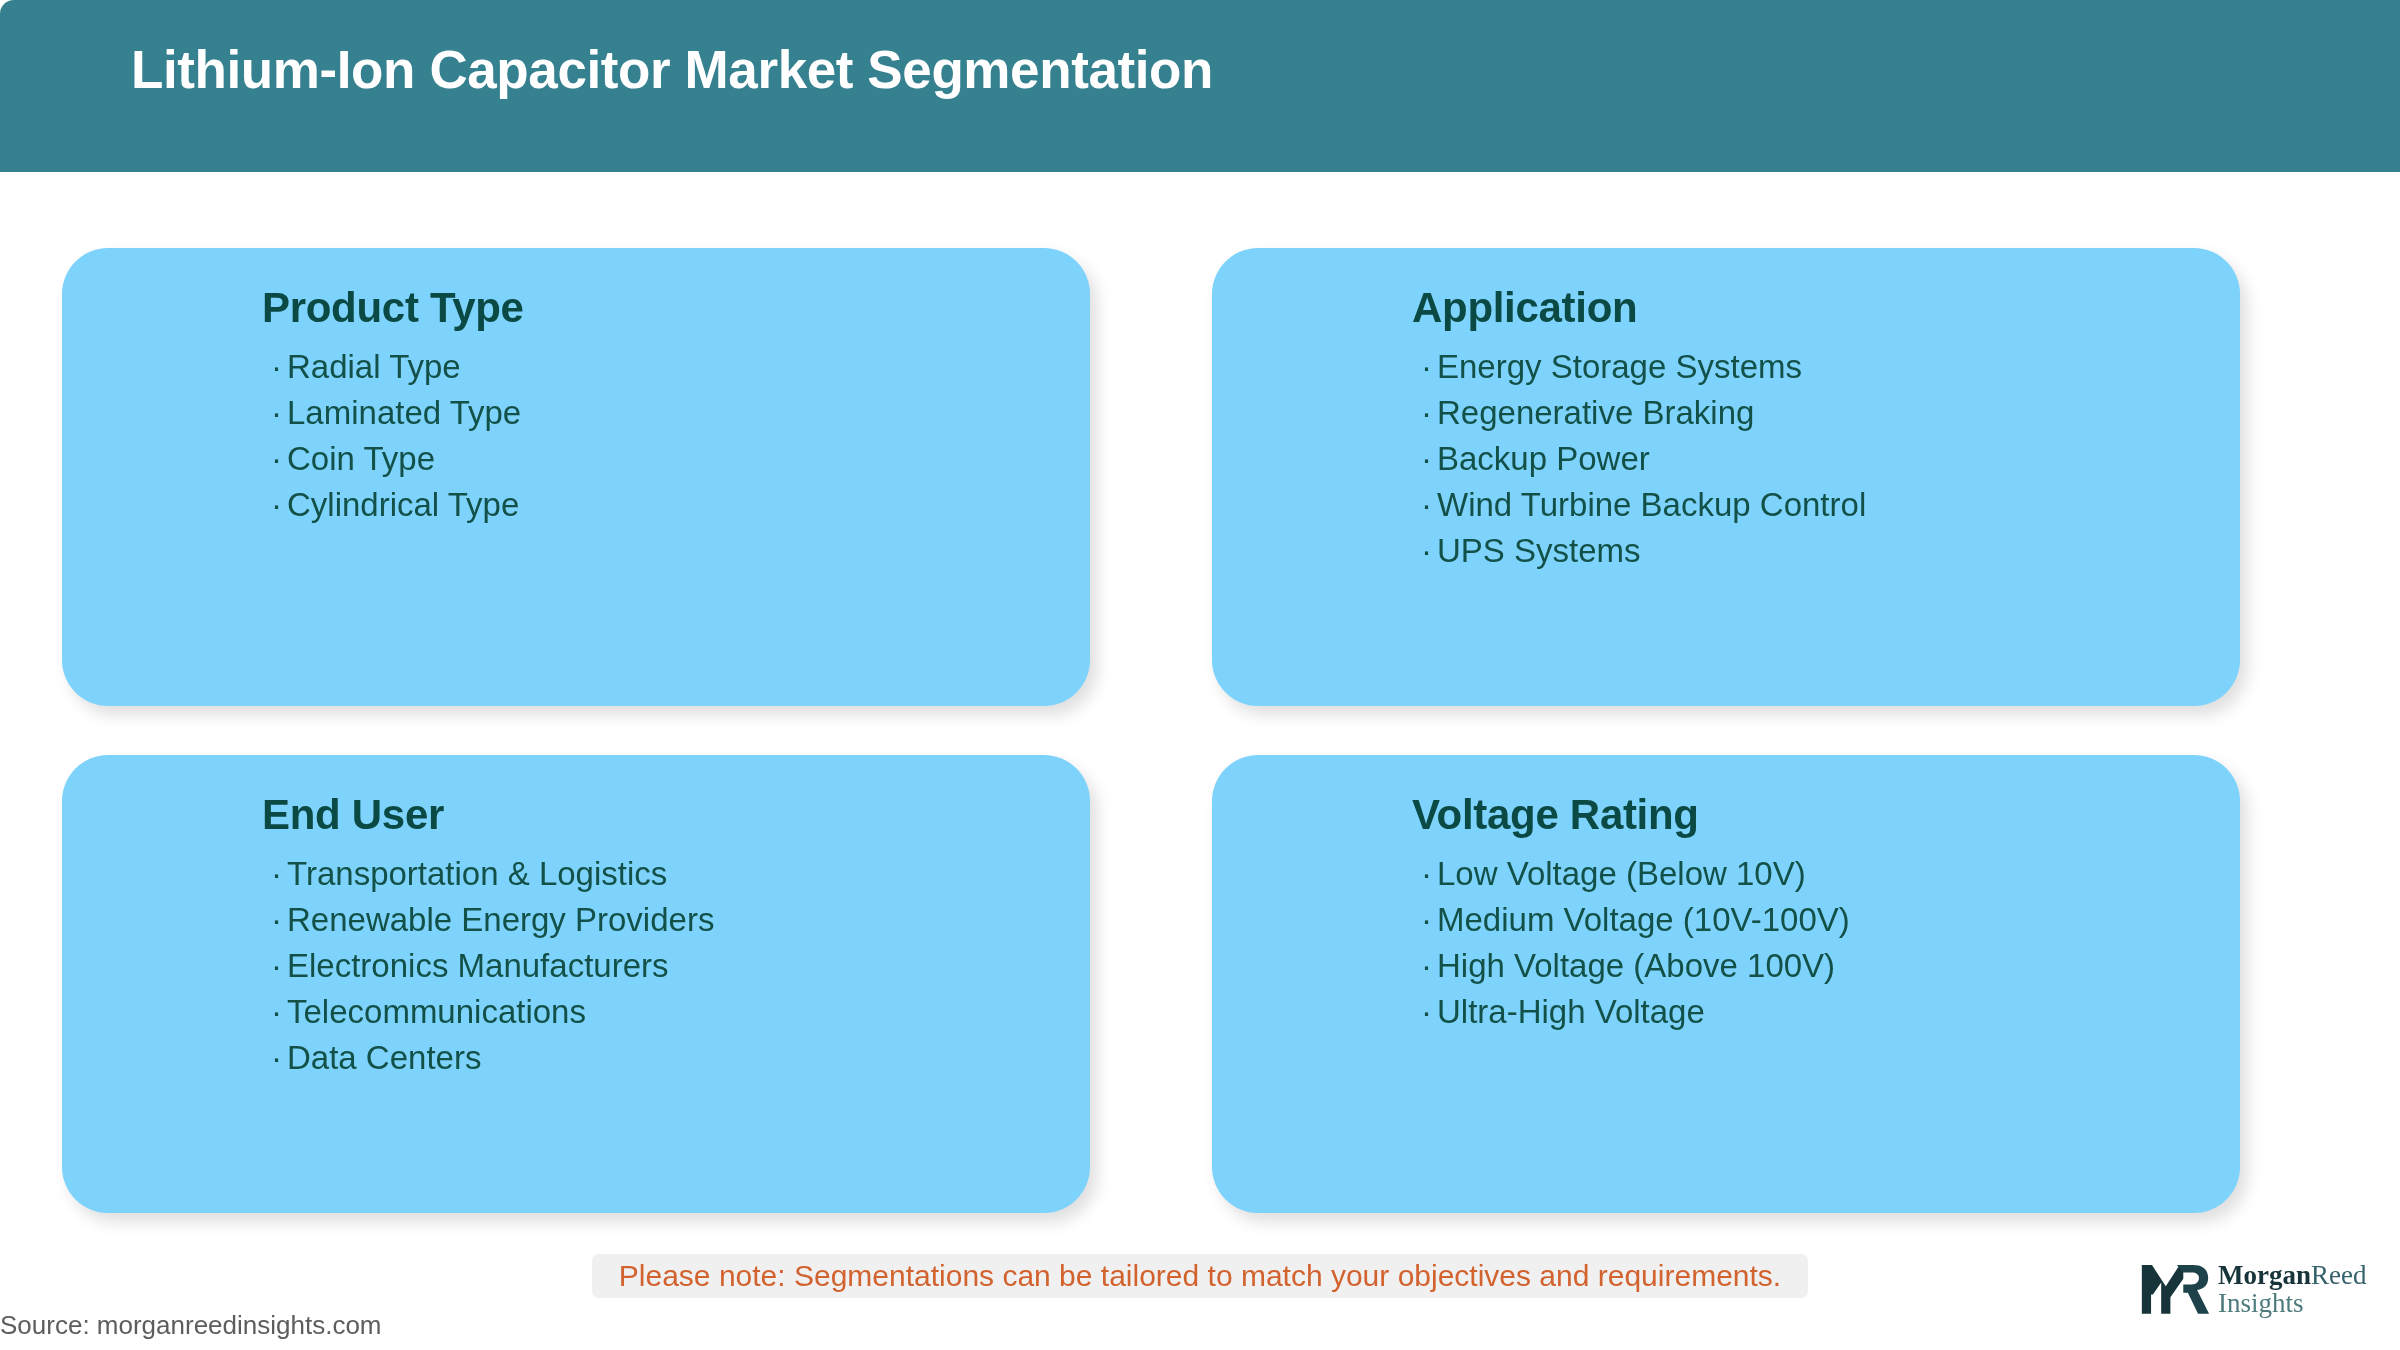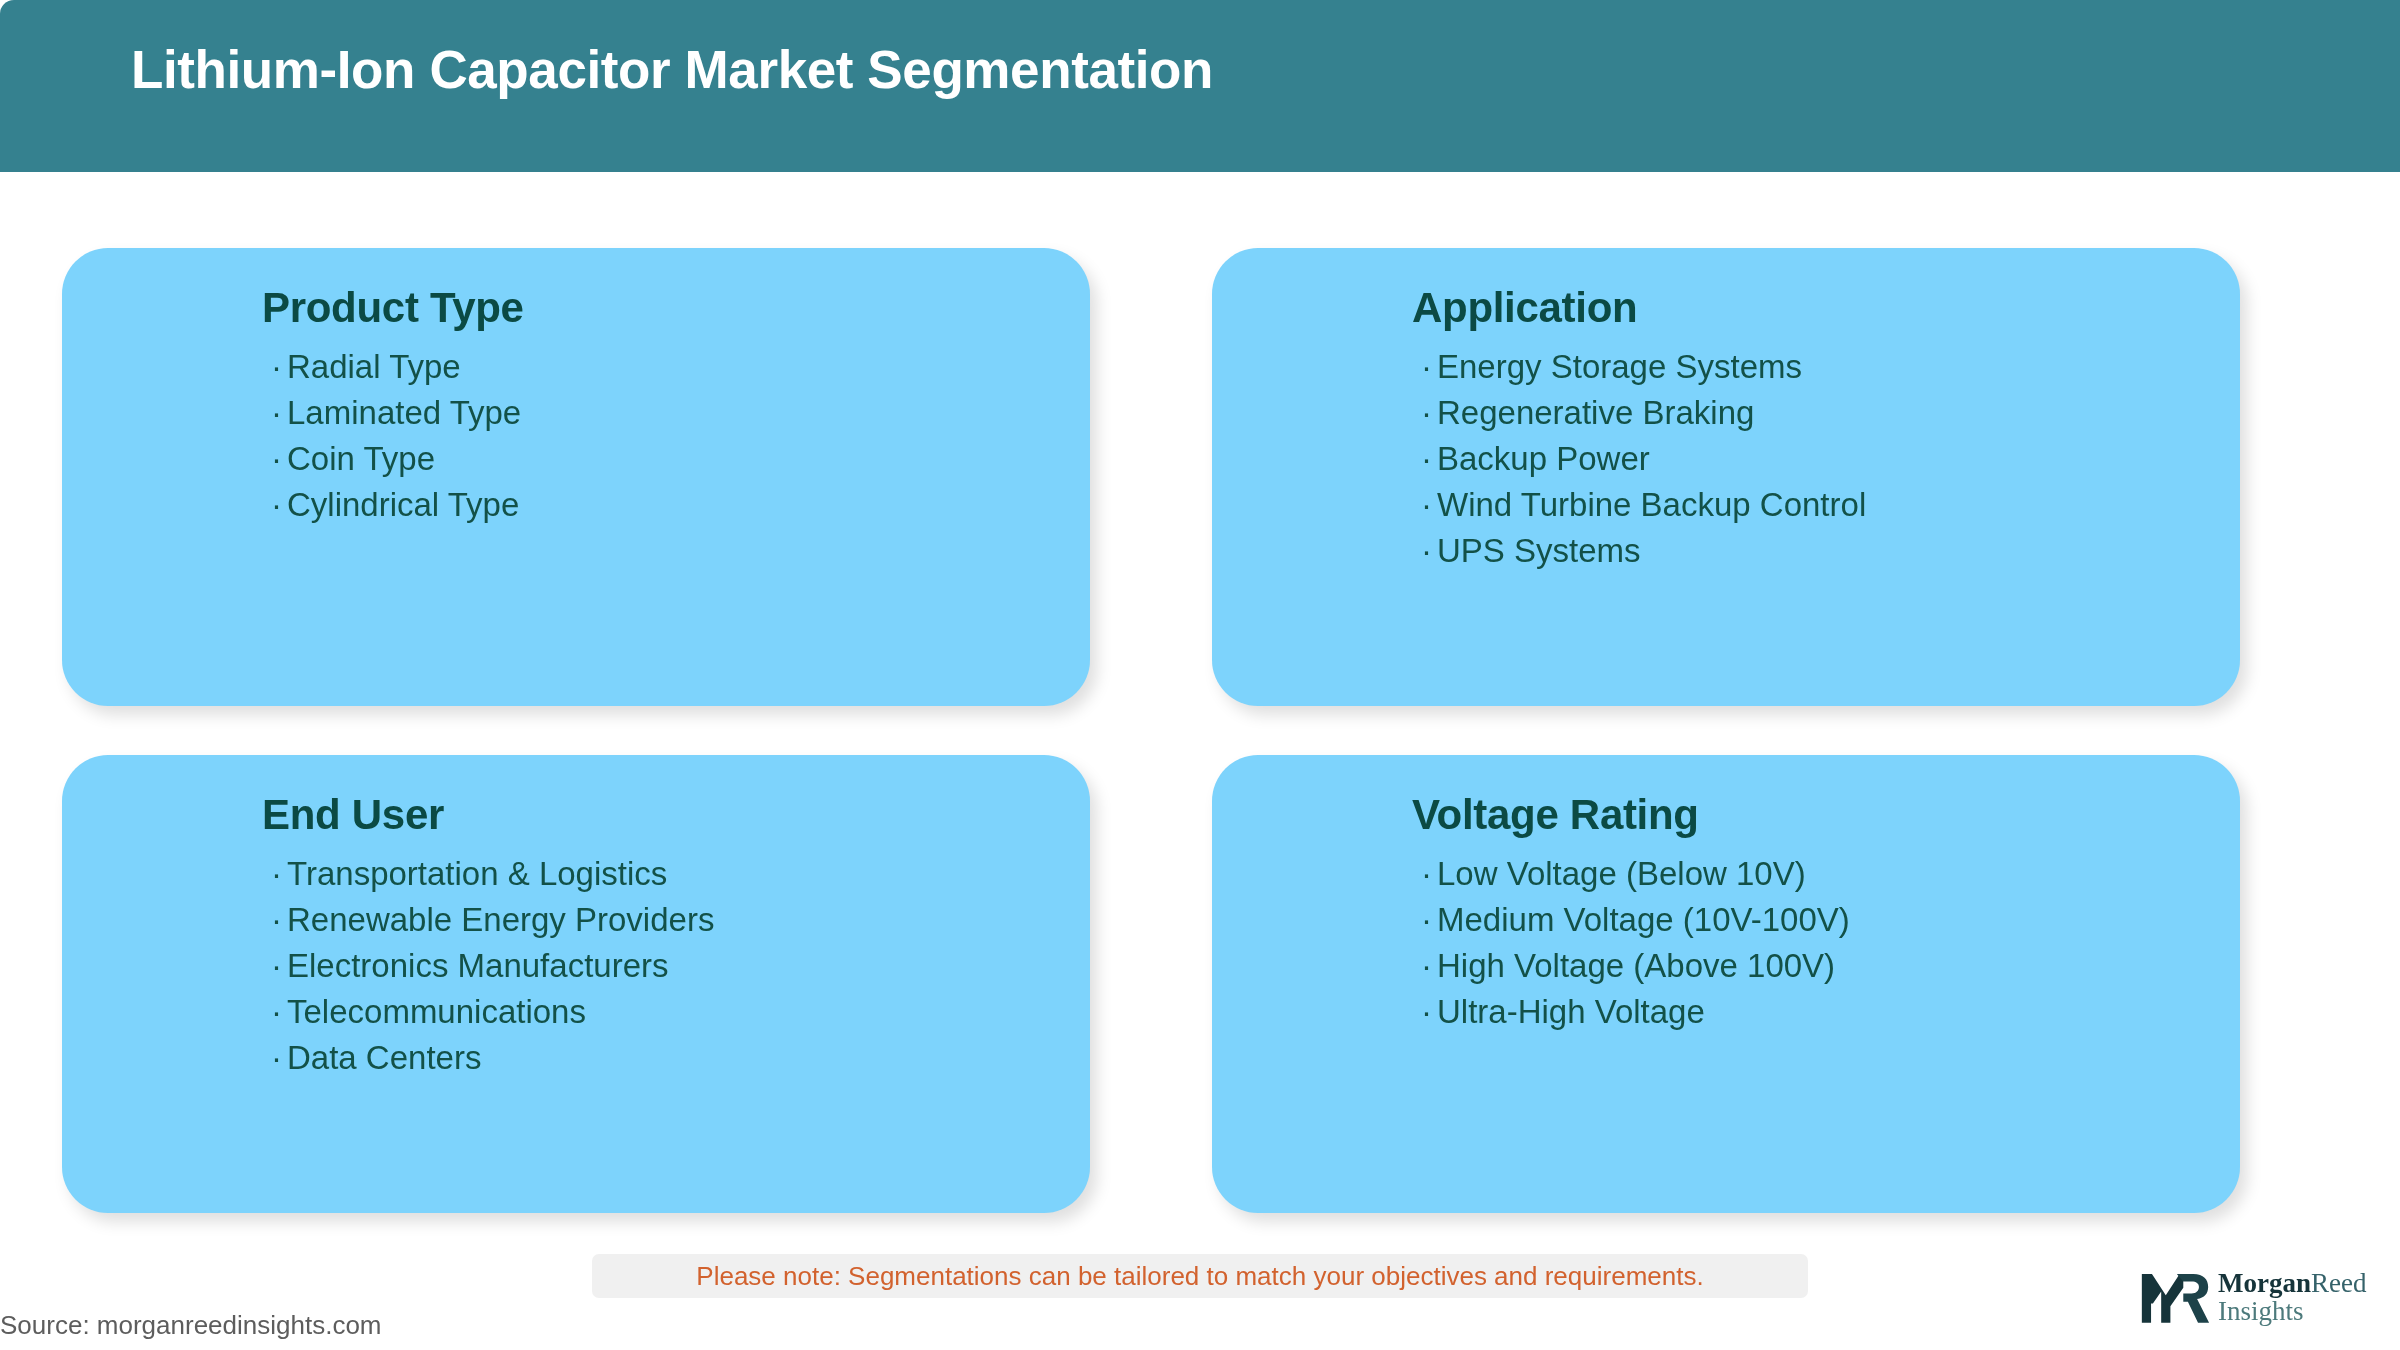--- a/index.html
+++ b/index.html
@@ -106,21 +106,21 @@
     width: 1216px;
     height: 44px;
     background: #f0f0f0;
     border-radius: 7px;
     display: flex;
     align-items: center;
     justify-content: center;
     box-sizing: border-box;
   }
   .note-text {
-    font-size: 26px;
+    font-size: 30px;
     color: #d2622e;
     white-space: nowrap;
     line-height: 1;
   }
   .source-text {
     position: absolute;
     left: 0;
     top: 80px;
     width: 2400px;
     font-size: 26px;
@@ -129,21 +129,21 @@
   }
 
   
   .logo {
     position: absolute;
     left: 2140px;
     top: 1262px;
     width: 236px;
     height: 72px;
     display: flex;
-    align-items: center;
+    align-items: flex-start;
   }
   .logo-mark {
     width: 70px;
     height: 54px;
     flex: 0 0 auto;
     margin-right: 8px;
   }
   .logo-words {
     display: flex;
     flex-direction: column;

